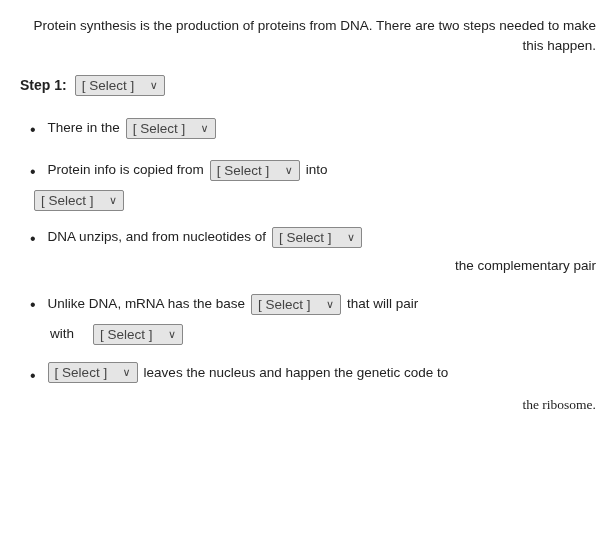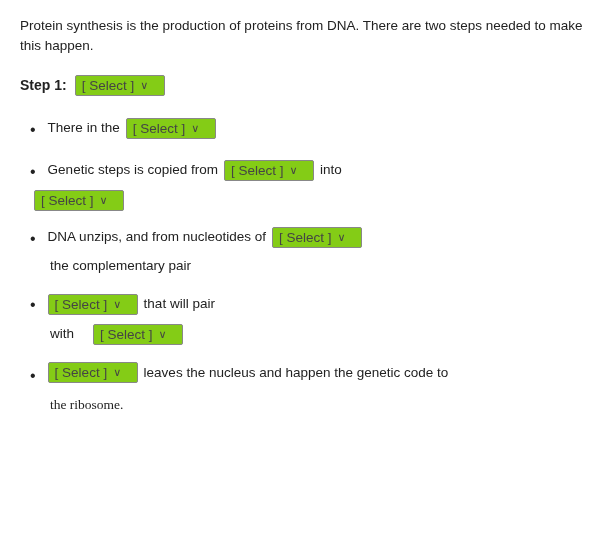--- a/index.html
+++ b/index.html
@@ -1,15 +1,15 @@
 <!DOCTYPE html>
 <html><head>
   <meta charset="utf-8">
   <style>
-    * { box-sizing: border-box; margin: 0; padding: 0; }
+    * { box-sizing: border-box; margin: 0; padding: 0; text-align: right; }
     body {
       font-family: Arial, sans-serif;
       font-size: 14px;
       background: #fff;
       color: #222;
       width: 616px;
       min-height: 555px;
       padding: 16px 20px;
     }
     .intro {
@@ -33,21 +33,21 @@
       margin-top: 2px;
       font-size: 16px;
       line-height: 1.5;
     }
     .select-box {
       display: inline-flex;
       align-items: center;
       border: 1px solid #888;
       border-radius: 2px;
       padding: 2px 6px;
-      background: #84cc16;
+      background: #e5e5e5;
       cursor: pointer;
       font-size: 13.5px;
       min-width: 90px;
       white-space: nowrap;
       position: relative;
     }
     .select-box span {
       flex: 1;
       color: #444;
     }
@@ -86,21 +86,21 @@
   <span class="bullet-dot">•</span>
   <span class="inline-text">There in the</span>
   <div class="select-box">
     <span>[ Select ]</span>
     <span class="select-arrow">∨</span>
   </div>
 </div>
 
 <div style="display:flex; align-items:center; gap:6px; margin-bottom:6px; margin-left:10px; flex-wrap:wrap;">
   <span class="bullet-dot">•</span>
-  <span class="inline-text">Genetic steps is copied from</span>
+  <span class="inline-text">Protein info is copied from</span>
   <div class="select-box">
     <span>[ Select ]</span>
     <span class="select-arrow">∨</span>
   </div>
   <span class="inline-text">into</span>
 </div>
 
 <div class="indented-row">
   <div class="select-box">
     <span>[ Select ]</span>
@@ -116,20 +116,21 @@
     <span class="select-arrow">∨</span>
   </div>
 </div>
 
 <div style="margin-left:30px; margin-bottom:14px;">
   <span class="inline-text">the complementary pair</span>
 </div>
 
 <div style="display:flex; align-items:center; gap:6px; margin-bottom:6px; margin-left:10px; flex-wrap:wrap;">
   <span class="bullet-dot">•</span>
+  <span class="inline-text">Unlike DNA, mRNA has the base</span>
   <div class="select-box">
     <span>[ Select ]</span>
     <span class="select-arrow">∨</span>
   </div>
   <span class="inline-text">that will pair</span>
 </div>
 
 <div style="display:flex; align-items:center; gap:19px; margin-left:30px; margin-bottom:16px;">
   <span class="inline-text">with</span>
   <div class="select-box">

